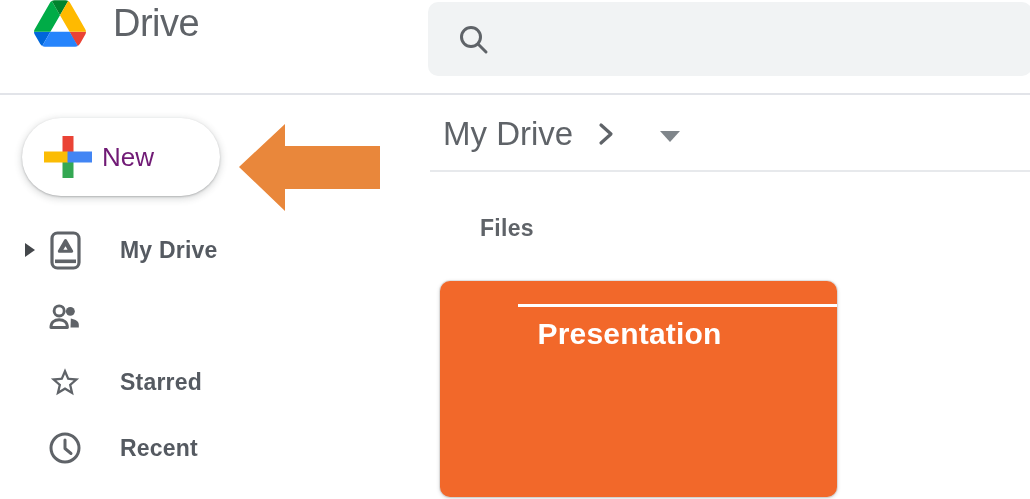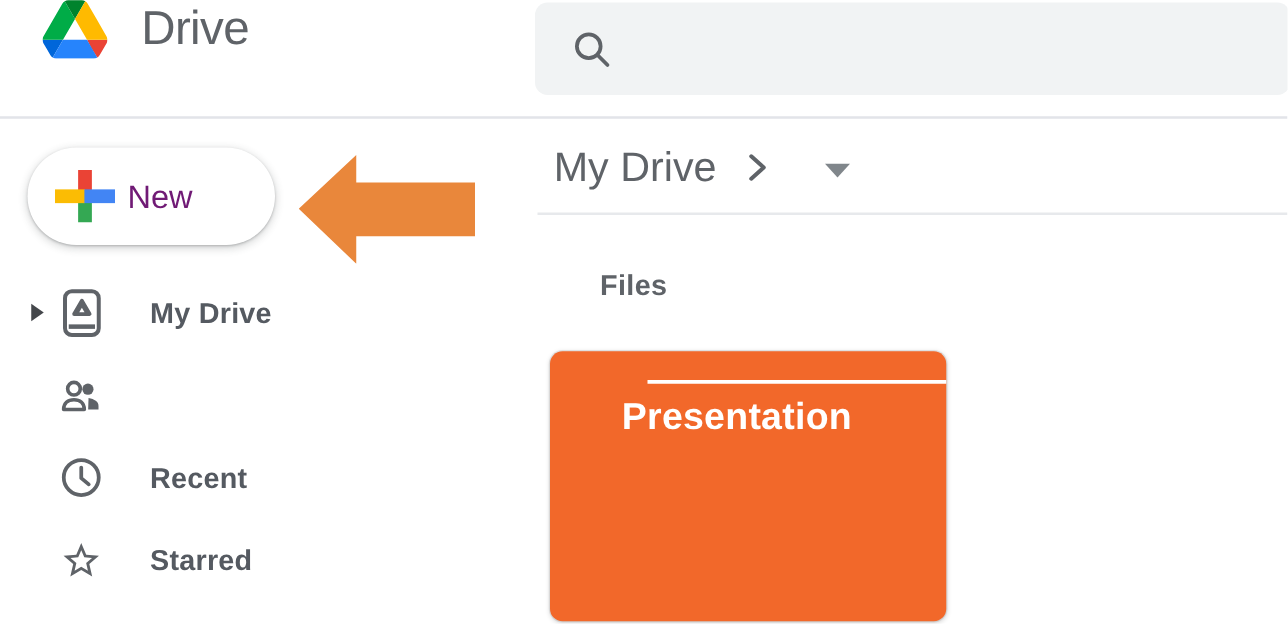--- a/index.html
+++ b/index.html
@@ -48,21 +48,21 @@
   .breadcrumb{position:absolute;left:443px;top:111px;height:45px;display:flex;align-items:center;}
   .crumb-root{font-size:33px;color:#5f6368;cursor:pointer;}
   .crumb-chevron{margin:0 25px;display:flex;}
   .crumb-current{font-size:33px;color:#202124;cursor:pointer;}
   .crumb-caret{margin-left:21px;margin-top:5px;width:0;height:0;
     border-top:11px solid #80868b;border-left:10px solid transparent;border-right:10px solid transparent;}
   .content-divider{position:absolute;left:430px;top:170px;right:0;height:2px;background:#e7e9ec;}
   .files-label{position:absolute;left:464px;top:215px;font-size:23px;font-weight:600;color:#5f6368;letter-spacing:0.3px;margin-left:16px;}
 
   .file-card{
-    position:absolute;left:440px;top:281px;width:317px;height:216px;
+    position:absolute;left:440px;top:281px;width:397px;height:216px;
     background:var(--card-orange);border-radius:10px;cursor:pointer;
     box-shadow:0 0 0 1px rgba(0,0,0,0.08), 0 1px 4px rgba(0,0,0,0.18);
   }
   .card-line{position:absolute;left:78px;right:0;top:23px;height:3px;background:#fff;}
   .card-title{
     position:absolute;left:0;right:0;top:36px;text-align:center;transform:translateX(-9px);
     color:#fff;font-size:30px;font-weight:bold;letter-spacing:0.2px;
   }
 </style>
 </head>
@@ -134,36 +134,36 @@
         <path d="M23.5,15.5 c5,0.9 8.2,3.1 8.2,6.4 v3 h-8.5 z" fill="#5f6368"></path>
         <circle cx="11.5" cy="7.8" r="5.2" stroke="#5f6368" stroke-width="3"></circle>
         <path d="M3,24.9 c0,-5.6 3.8,-8 8.5,-8 s8.5,2.4 8.5,8 z" stroke="#5f6368" stroke-width="3" stroke-linejoin="round"></path>
       </svg>
     </span>
   </div>
 
   <div class="nav-item">
     <span class="nav-expander"></span>
     <span class="nav-icon">
+      <svg width="37" height="37" viewBox="0 0 24 24" fill="#5f6368">
+        <path d="M22 9.24l-7.19-.62L12 2 9.19 8.63 2 9.24l5.46 4.73L5.82 21 12 17.27 18.18 21l-1.63-7.03L22 9.24zM12 15.4l-3.76 2.27 1-4.28-3.32-2.88 4.38-.38L12 6.1l1.71 4.04 4.38.38-3.32 2.88 1 4.28L12 15.4z"></path>
+      </svg>
+    </span>
+    <span class="nav-label">Starred</span>
+  </div>
+
+  <div class="nav-item">
+    <span class="nav-expander"></span>
+    <span class="nav-icon">
       <svg width="34" height="34" viewBox="0 0 34 34" fill="none" stroke="#5f6368" stroke-width="3">
         <circle cx="17" cy="17" r="14"></circle>
         <path d="M17 9 V17.5 L23 22.5" stroke-linecap="round" stroke-linejoin="round"></path>
       </svg>
     </span>
     <span class="nav-label">Recent</span>
-  </div>
-
-  <div class="nav-item">
-    <span class="nav-expander"></span>
-    <span class="nav-icon">
-      <svg width="37" height="37" viewBox="0 0 24 24" fill="#5f6368">
-        <path d="M22 9.24l-7.19-.62L12 2 9.19 8.63 2 9.24l5.46 4.73L5.82 21 12 17.27 18.18 21l-1.63-7.03L22 9.24zM12 15.4l-3.76 2.27 1-4.28-3.32-2.88 4.38-.38L12 6.1l1.71 4.04 4.38.38-3.32 2.88 1 4.28L12 15.4z"></path>
-      </svg>
-    </span>
-    <span class="nav-label">Starred</span>
   </div>
 
 </div>
 
 <div class="breadcrumb">
   <span class="crumb-root">My Drive</span>
   <span class="crumb-chevron">
     <svg width="16" height="24" viewBox="0 0 16 24" fill="none" stroke="#5f6368" stroke-width="3.2" stroke-linecap="round" stroke-linejoin="round">
       <polyline points="3,3 13,12 3,21"></polyline>
     </svg>

